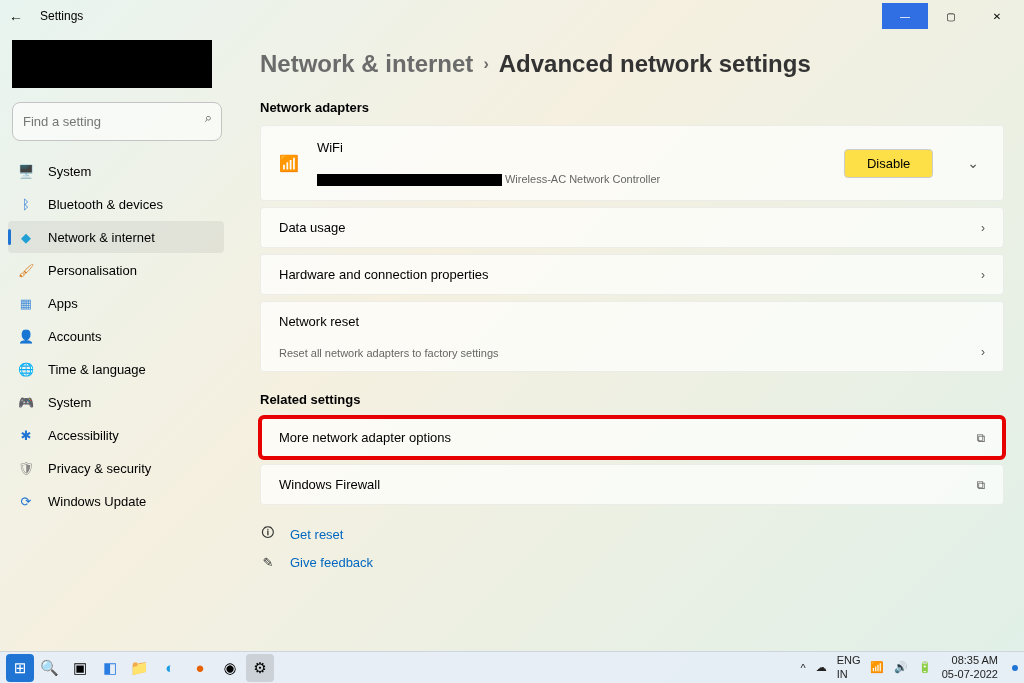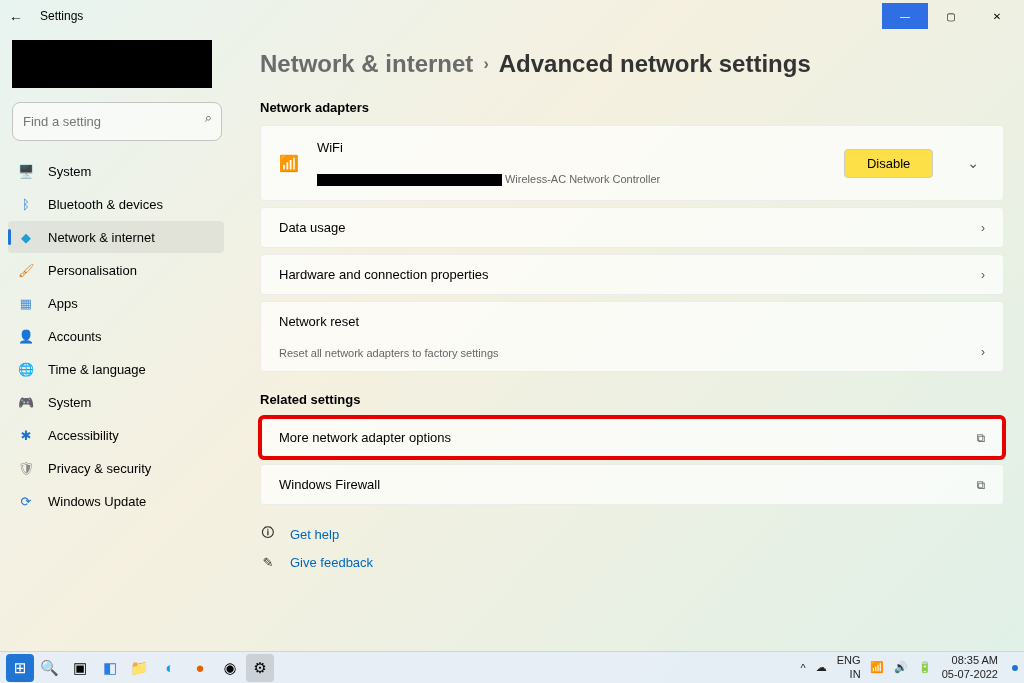--- a/index.html
+++ b/index.html
@@ -43,21 +43,21 @@
   .textlinks { margin-top:18px; }
   .tlink { display:flex; align-items:center; gap:14px; font-size:13px; color:#0067c0; margin:10px 0; cursor:pointer;}
   .tlink .ico { color:#333; width:16px; text-align:center; }
 
   .taskbar { position:absolute; left:0; right:0; bottom:0; height:32px; background: rgba(230,238,246,0.92); border-top:1px solid rgba(0,0,0,0.1); display:flex; align-items:center; padding:0 6px; }
   .taskbar .tb-icons { display:flex; gap:2px; }
   .taskbar .tb-icons .ti { width:28px; height:28px; display:flex; align-items:center; justify-content:center; font-size:15px; border-radius:4px; cursor:pointer;}
   .start { background:#1f74d4; color:#fff; font-size:13px;}
   .taskbar .tray { margin-left:auto; display:flex; align-items:center; gap:10px; font-size:11px; color:#222; }
   .tray .clock { text-align:right; line-height:1.2; font-size:11px; }
-  .tray .lang { text-align:right; line-height:1.2; }
+  .tray .lang { text-align:left; line-height:1.2; }
   .tray .notif { width:6px; height:6px; border-radius:50%; background:#1f74d4; margin-left:4px;}
 </style>
 </head>
 <body>
 
 <div class="titlebar">
   <div class="back">←</div>
   <div class="title">Settings</div>
   <div class="wc">
     <div class="wbtn min">—</div>
@@ -169,21 +169,21 @@
         </div>
         <div class="card">
           <div class="ctitle">Windows Firewall</div>
           <span class="ext">⧉</span>
         </div>
       </div>
 
     <div class="textlinks">
       <div class="tlink">
           <span class="ico">🛈</span>
-          <span>Get help</span>
+          <span>Get reset</span>
         </div>
       <div class="tlink">
           <span class="ico">✎</span>
           <span>Give feedback</span>
         </div>
     </div>
   </div>
 </div>
 
 <div class="taskbar">

